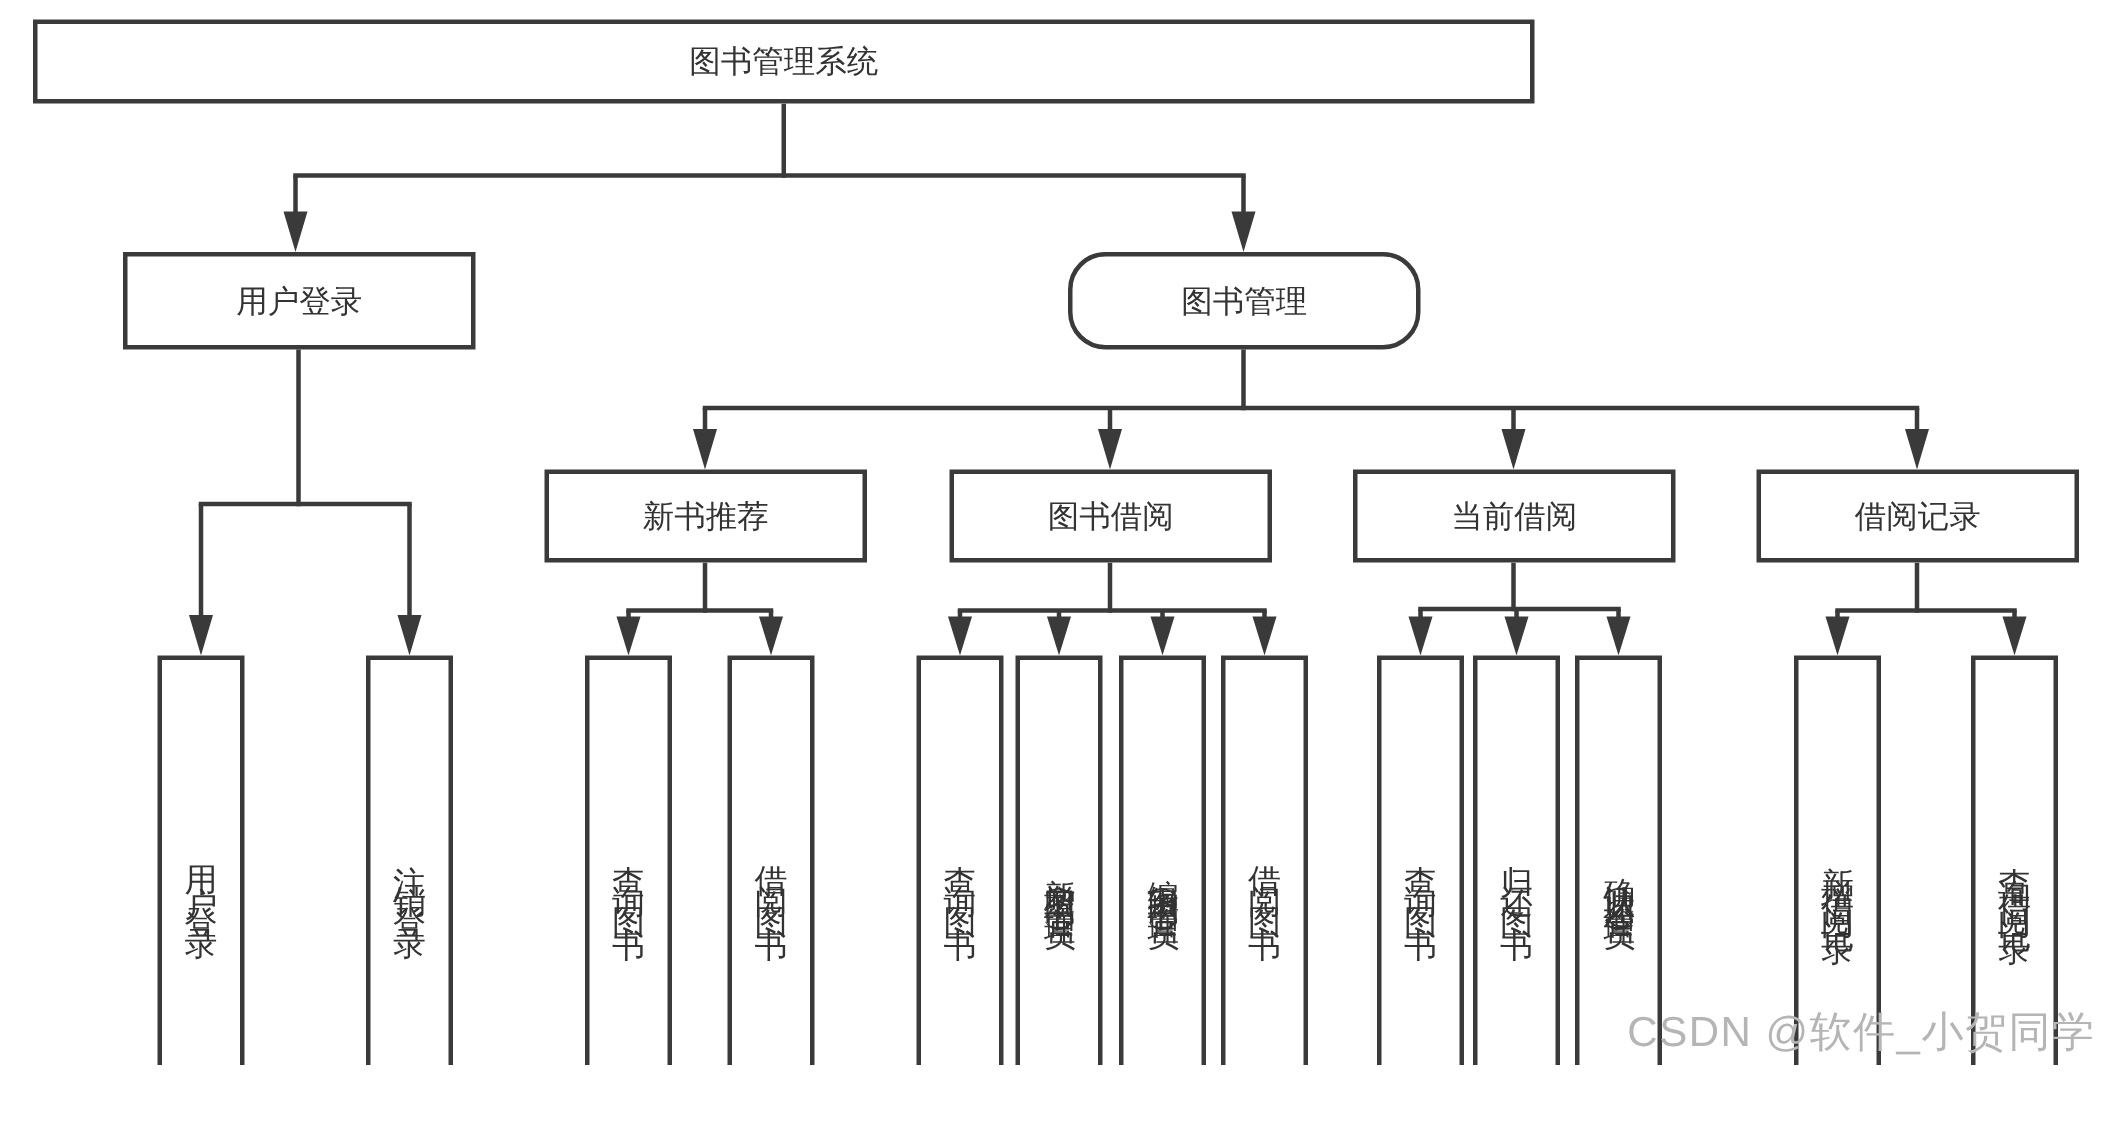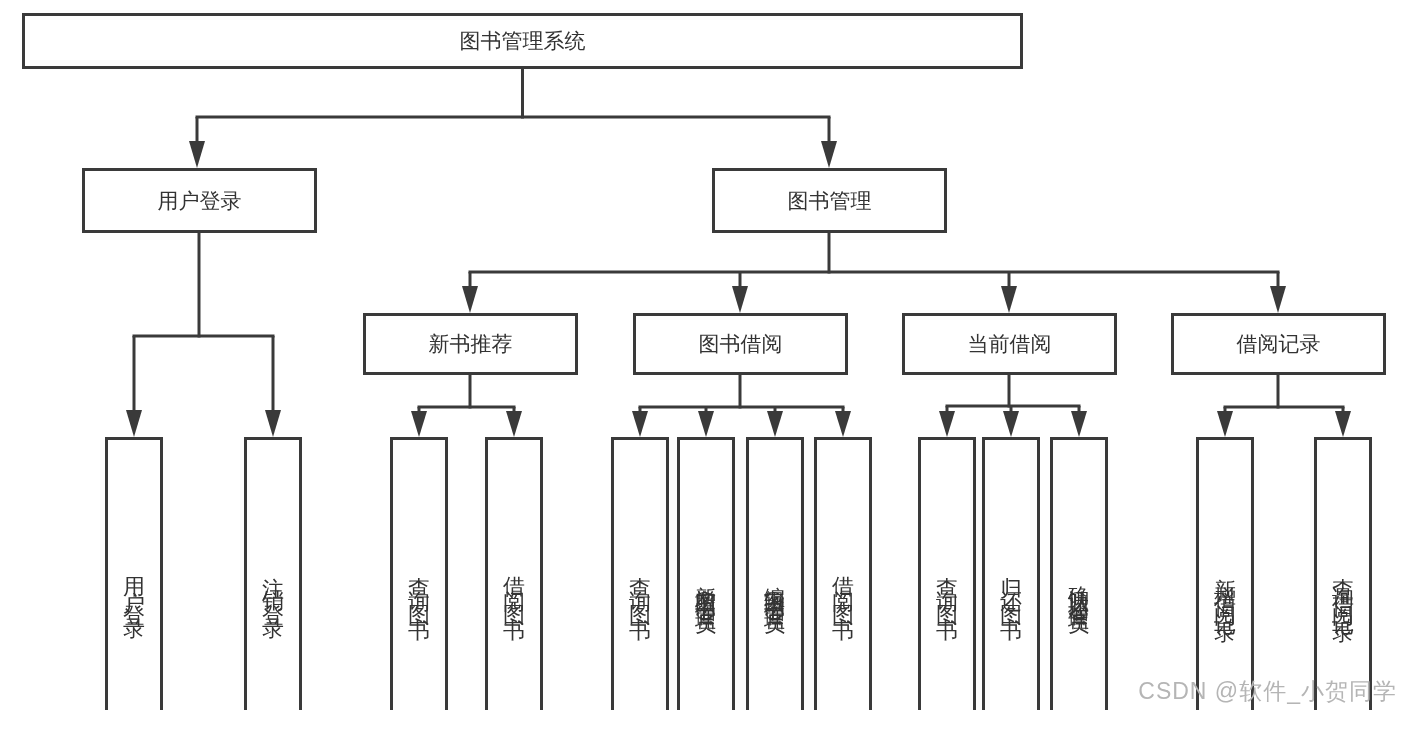--- a/index.html
+++ b/index.html
@@ -52,21 +52,21 @@
   }
   .vtext.long {
     letter-spacing: 4px;
     font-size: 21px;
   }
 
   .watermark {
     position: absolute;
     right: 8px;
     bottom: 3px;
-    font-size: 23px;
+    font-size: 28px;
     color: #b5b5b5;
     letter-spacing: 1px;
     z-index: 5;
   }
 </style>
 </head>
 <body>
 
 <div class="canvas">
 
@@ -130,21 +130,21 @@
       <line x1="1225" y1="407" x2="1225" y2="413"></line>
       <polygon points="1225,437 1217,411 1233,411" stroke="none"></polygon>
       <line x1="1343" y1="407" x2="1343" y2="413"></line>
       <polygon points="1343,437 1335,411 1351,411" stroke="none"></polygon>
     </g>
   </svg>
 
   <div class="node root">图书管理系统</div>
 
   <div class="node lvl2" style="left:82px;">用户登录</div>
-  <div class="node lvl2" style="left:712px;">图书管理</div>
+  <div class="node lvl2" style="left:712px;border-radius:25px;">图书管理</div>
 
   <div class="node lvl3" style="left:633px;">图书借阅</div>
   <div class="node lvl3" style="left:363px;">新书推荐</div>
   <div class="node lvl3" style="left:902px;">当前借阅</div>
   <div class="node lvl3" style="left:1171px;">借阅记录</div>
 
   <div class="node leaf" style="left:105px;">
     <span class="vtext">用户登录</span>
   </div>
   <div class="node leaf" style="left:244px;">

